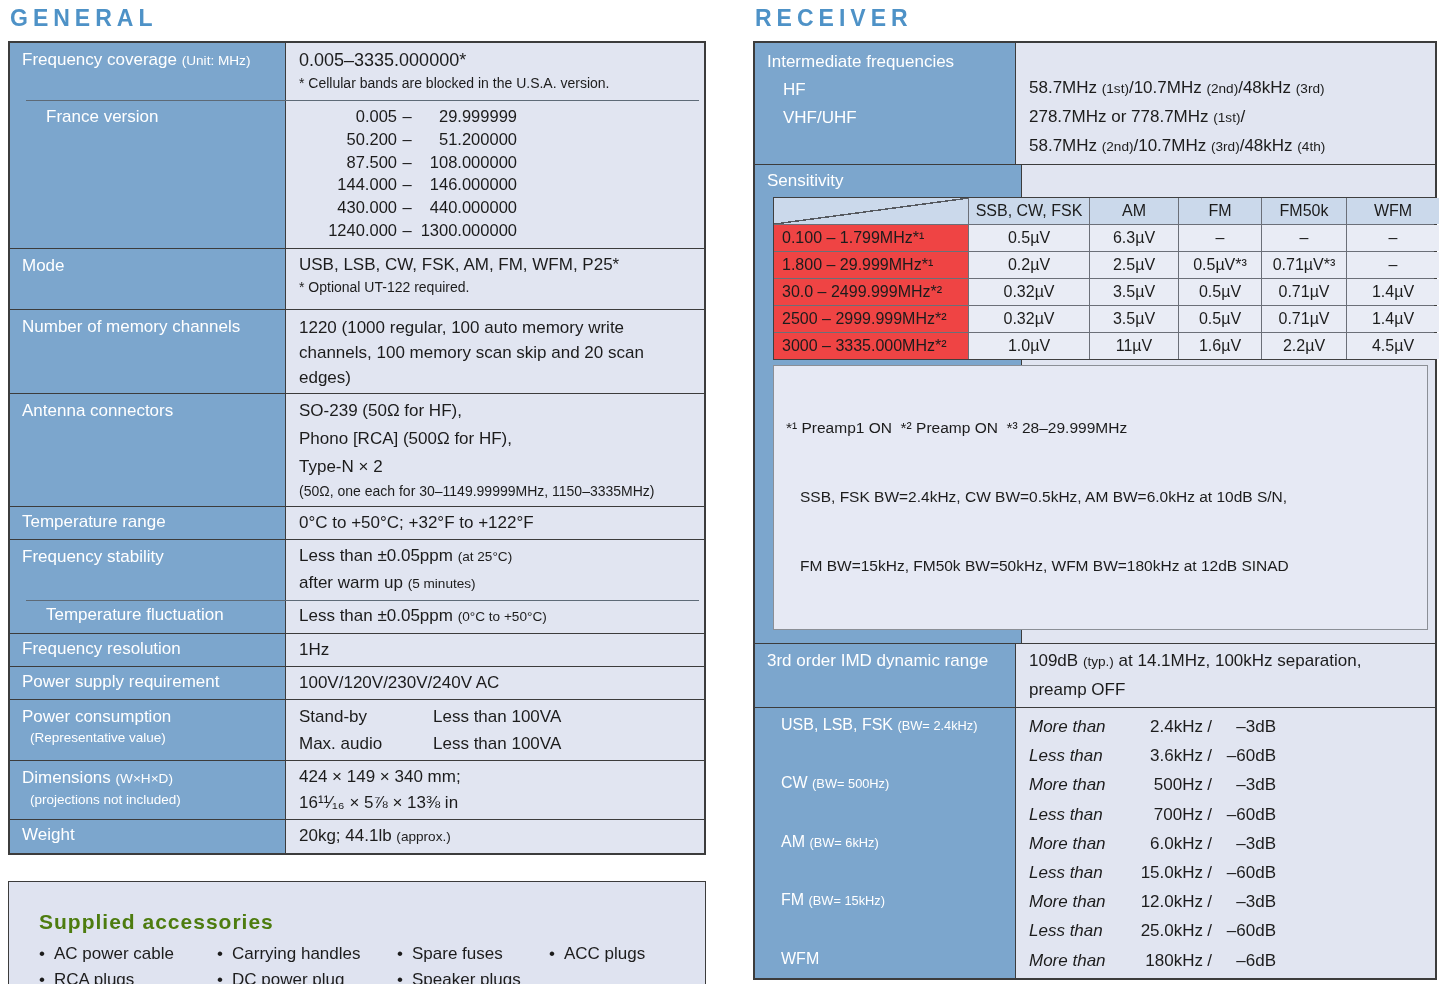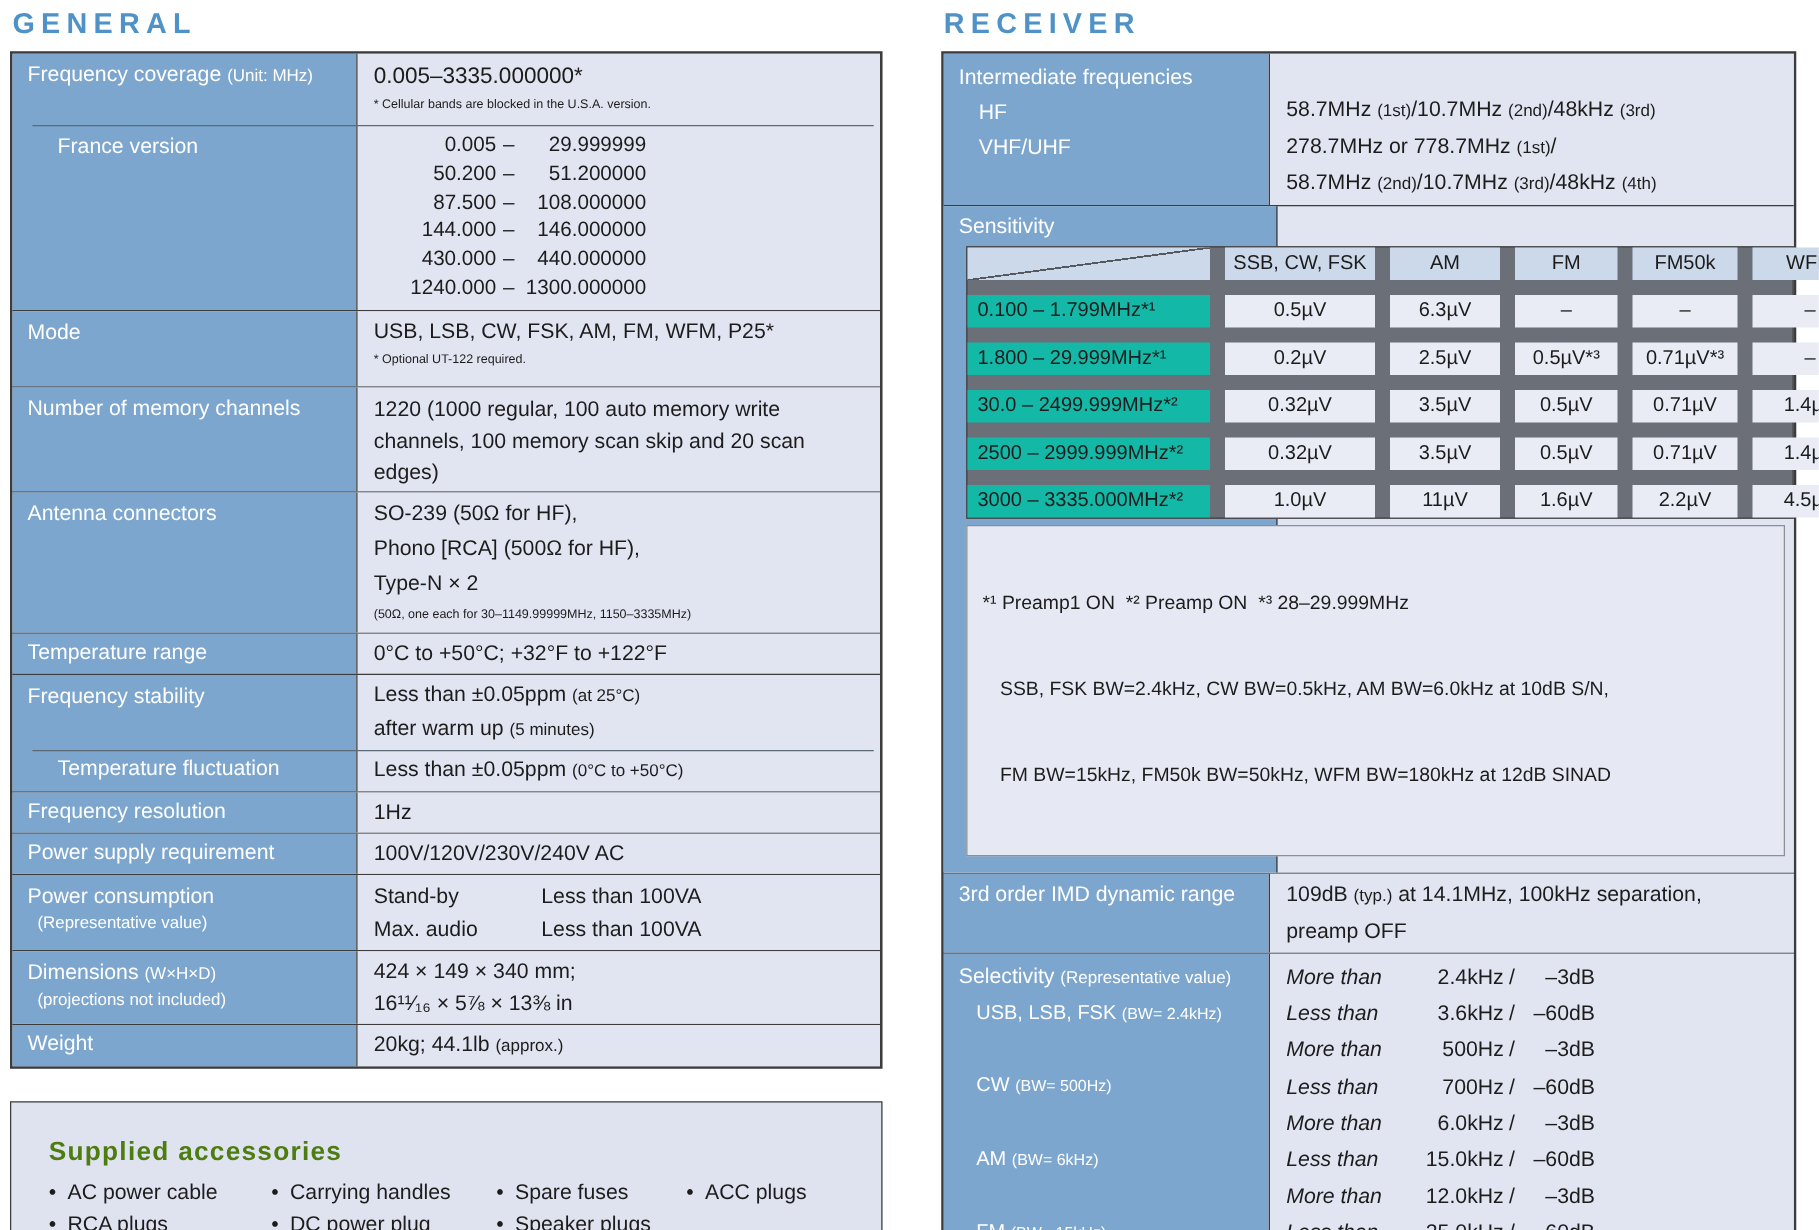--- a/index.html
+++ b/index.html
@@ -25,21 +25,21 @@
   .lab {
     flex:none; width:275px; background:#7ca6cd; color:#ffffff;
     font-size:17px; line-height:24px; padding:5px 6px 5px 12px;
   }
   .col-right .lab { width:260px; }
   .val {
     flex:1; background:#e1e5f1; border-left:1.6px solid #3c3c3c;
     font-size:17px; line-height:26px; padding:3px 8px 3px 13px;
   }
   .lab.sub { padding-left:36px; }
-  .note { font-size:10px; line-height:19px; }
+  .note { font-size:14px; line-height:19px; }
   .labnote { font-size:13.5px; line-height:18px; padding-left:8px; }
   .paren { font-size:0.8em; }
   .rowgroup { position:relative; }
   .subsep { position:absolute; left:16px; right:5px; border-top:1.2px solid #5d6a77; z-index:2; }
 
   
   .fline { line-height:22.8px; padding-left:20px; font-size:16.5px; display:flex; }
   .fa { width:78px;  text-align:right; }
   .fd { width:20px;  text-align:center; }
   .fb { width:100px; text-align:right; }
@@ -55,28 +55,28 @@
   .vlineR { line-height:28px; }
 
   
   .sensrow { position:relative; background:#e1e5f1; }
   .sens-strip { position:absolute; left:0; top:0; bottom:0; width:267px;
                 background:#7ca6cd; border-right:1.6px solid #3c3c3c; }
   .sens-inner { position:relative; }
   .sens-title { color:#ffffff; font-size:17px; line-height:26px; padding:3px 0 1px 12px; }
   .sens-table {
     display:grid; grid-template-columns:194px 120px 88px 82px 84px 92px;
-    gap:12px; background:#6b6f78; border:1.5px solid #3f3f3f;
+    gap:1px; background:#6b6f78; border:1.5px solid #3f3f3f;
     margin:2px 2px 0 18px; width:662px;
   }
   .sh  { background:#cbd9eb; text-align:center; font-size:16px; line-height:26px; }
   .sdiag { background:
       linear-gradient(to bottom right, rgba(0,0,0,0) 48.8%, #55595f 48.8%, #55595f 51.6%, rgba(0,0,0,0) 51.6%),
       #cbd9eb; }
-  .srl { background:#14b8a6; font-size:16px; line-height:26px; padding-left:8px; }
+  .srl { background:#ef4444; font-size:16px; line-height:26px; padding-left:8px; }
   .sc  { background:#e9ecf5; text-align:center; font-size:16px; line-height:26px; }
   .sens-notes {
     border:1px solid #8b8f96; background:#e6e9f4;
     margin:5px 7px 0 18px; padding:4px 8px 6px 12px;
     font-size:15.5px; line-height:23px; white-space:pre-wrap;
   }
   .sens-gap { height:13px; }
 
   
   .selhead { line-height:28px; padding-top:2px; }
@@ -358,21 +358,20 @@
     <div class="row" style="min-height:60px">
       <div class="lab">3rd order IMD dynamic range</div>
       <div class="val">
         <div class="vlineR sp">109dB <span class="paren">(typ.)</span> at 14.1MHz, 100kHz separation,</div>
         <div class="vlineR">preamp OFF</div>
       </div>
     </div>
 
     <div class="row">
       <div class="lab" style="padding-top:2px">
-        <div class="selhead sp">Selectivity <span class="paren">(Representative value)</span></div>
         <div class="selmode sp">USB, LSB, FSK <span class="paren">(BW= 2.4kHz)</span></div>
         <div class="selmode"></div>
         <div class="selmode sp">CW <span class="paren">(BW= 500Hz)</span></div>
         <div class="selmode"></div>
         <div class="selmode sp">AM <span class="paren">(BW= 6kHz)</span></div>
         <div class="selmode"></div>
         <div class="selmode sp">FM <span class="paren">(BW= 15kHz)</span></div>
         <div class="selmode"></div>
         <div class="selmode sp">WFM</div>
       </div>

